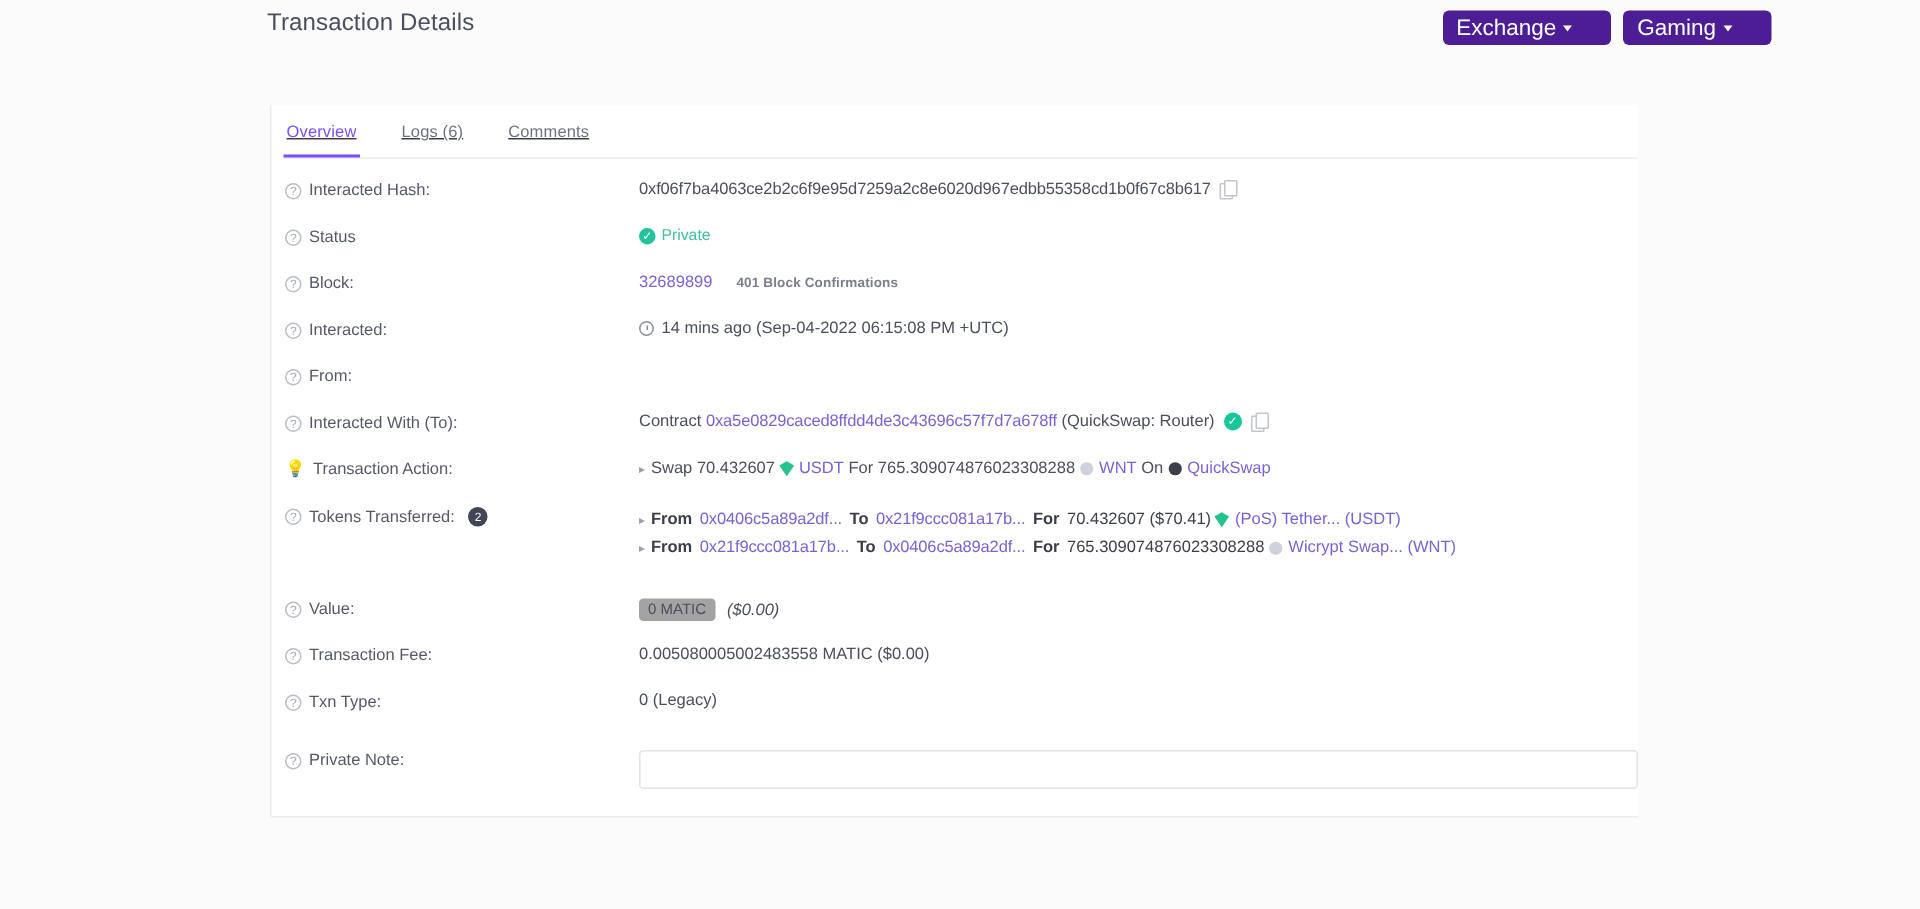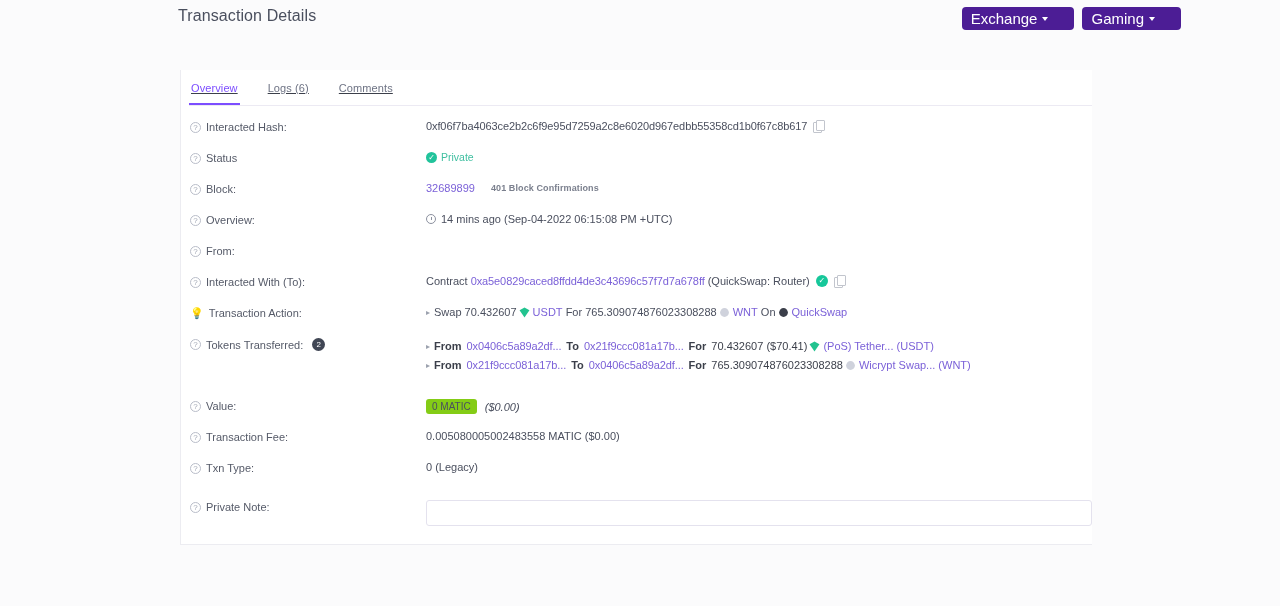--- a/index.html
+++ b/index.html
@@ -83,21 +83,21 @@
     display:inline-block; position: relative; margin-right: 5px;
   }
   .clock:before { content:""; position:absolute; left:3.5px; top:1.5px; width:1px; height:3.5px; background:#8c919f;}
 
   .count-badge {
     display:inline-flex; align-items:center; justify-content:center;
     width: 13px; height: 13px; border-radius: 50%;
     background: #404654; color:#fff; font-size: 8px; margin-left: 4px;
   }
   .chip {
-    background: #84cc16; border-radius: 3px; padding: 2px 6px;
+    background: #a3a3a3; border-radius: 3px; padding: 2px 6px;
     font-size: 10px; color: #4a4f5e;
   }
 
   .tk { width: 11px; height: 11px; display:inline-block; vertical-align:-1px; margin: 0 3px 0 2px;}
   .arrow-b { color:#9aa0ad; font-size: 8px; margin-right: 4px; }
 
   .transfer-line { display:flex; align-items:center; gap:0; font-size: 11px; line-height: 19px; white-space: nowrap;}
   .transfer-line b { font-weight: bold; color:#3b3f4a; margin: 0 5px; }
   .transfer-line b:first-of-type { margin-left: 0; }
 
@@ -180,21 +180,21 @@
         </div>
         <div class="row-value">
           <span class="lnk">32689899</span>
           <span class="confirm-note">401 Block Confirmations</span>
         </div>
       </div>
 
       <div class="row">
         <div class="row-label">
           <span class="q">?</span>
-          <span>Overview:</span>
+          <span>Interacted:</span>
         </div>
         <div class="row-value">
           <span class="clock"></span>
           <span>14 mins ago (Sep-04-2022 06:15:08 PM +UTC)</span>
         </div>
       </div>
 
       <div class="row">
         <div class="row-label">
           <span class="q">?</span>

